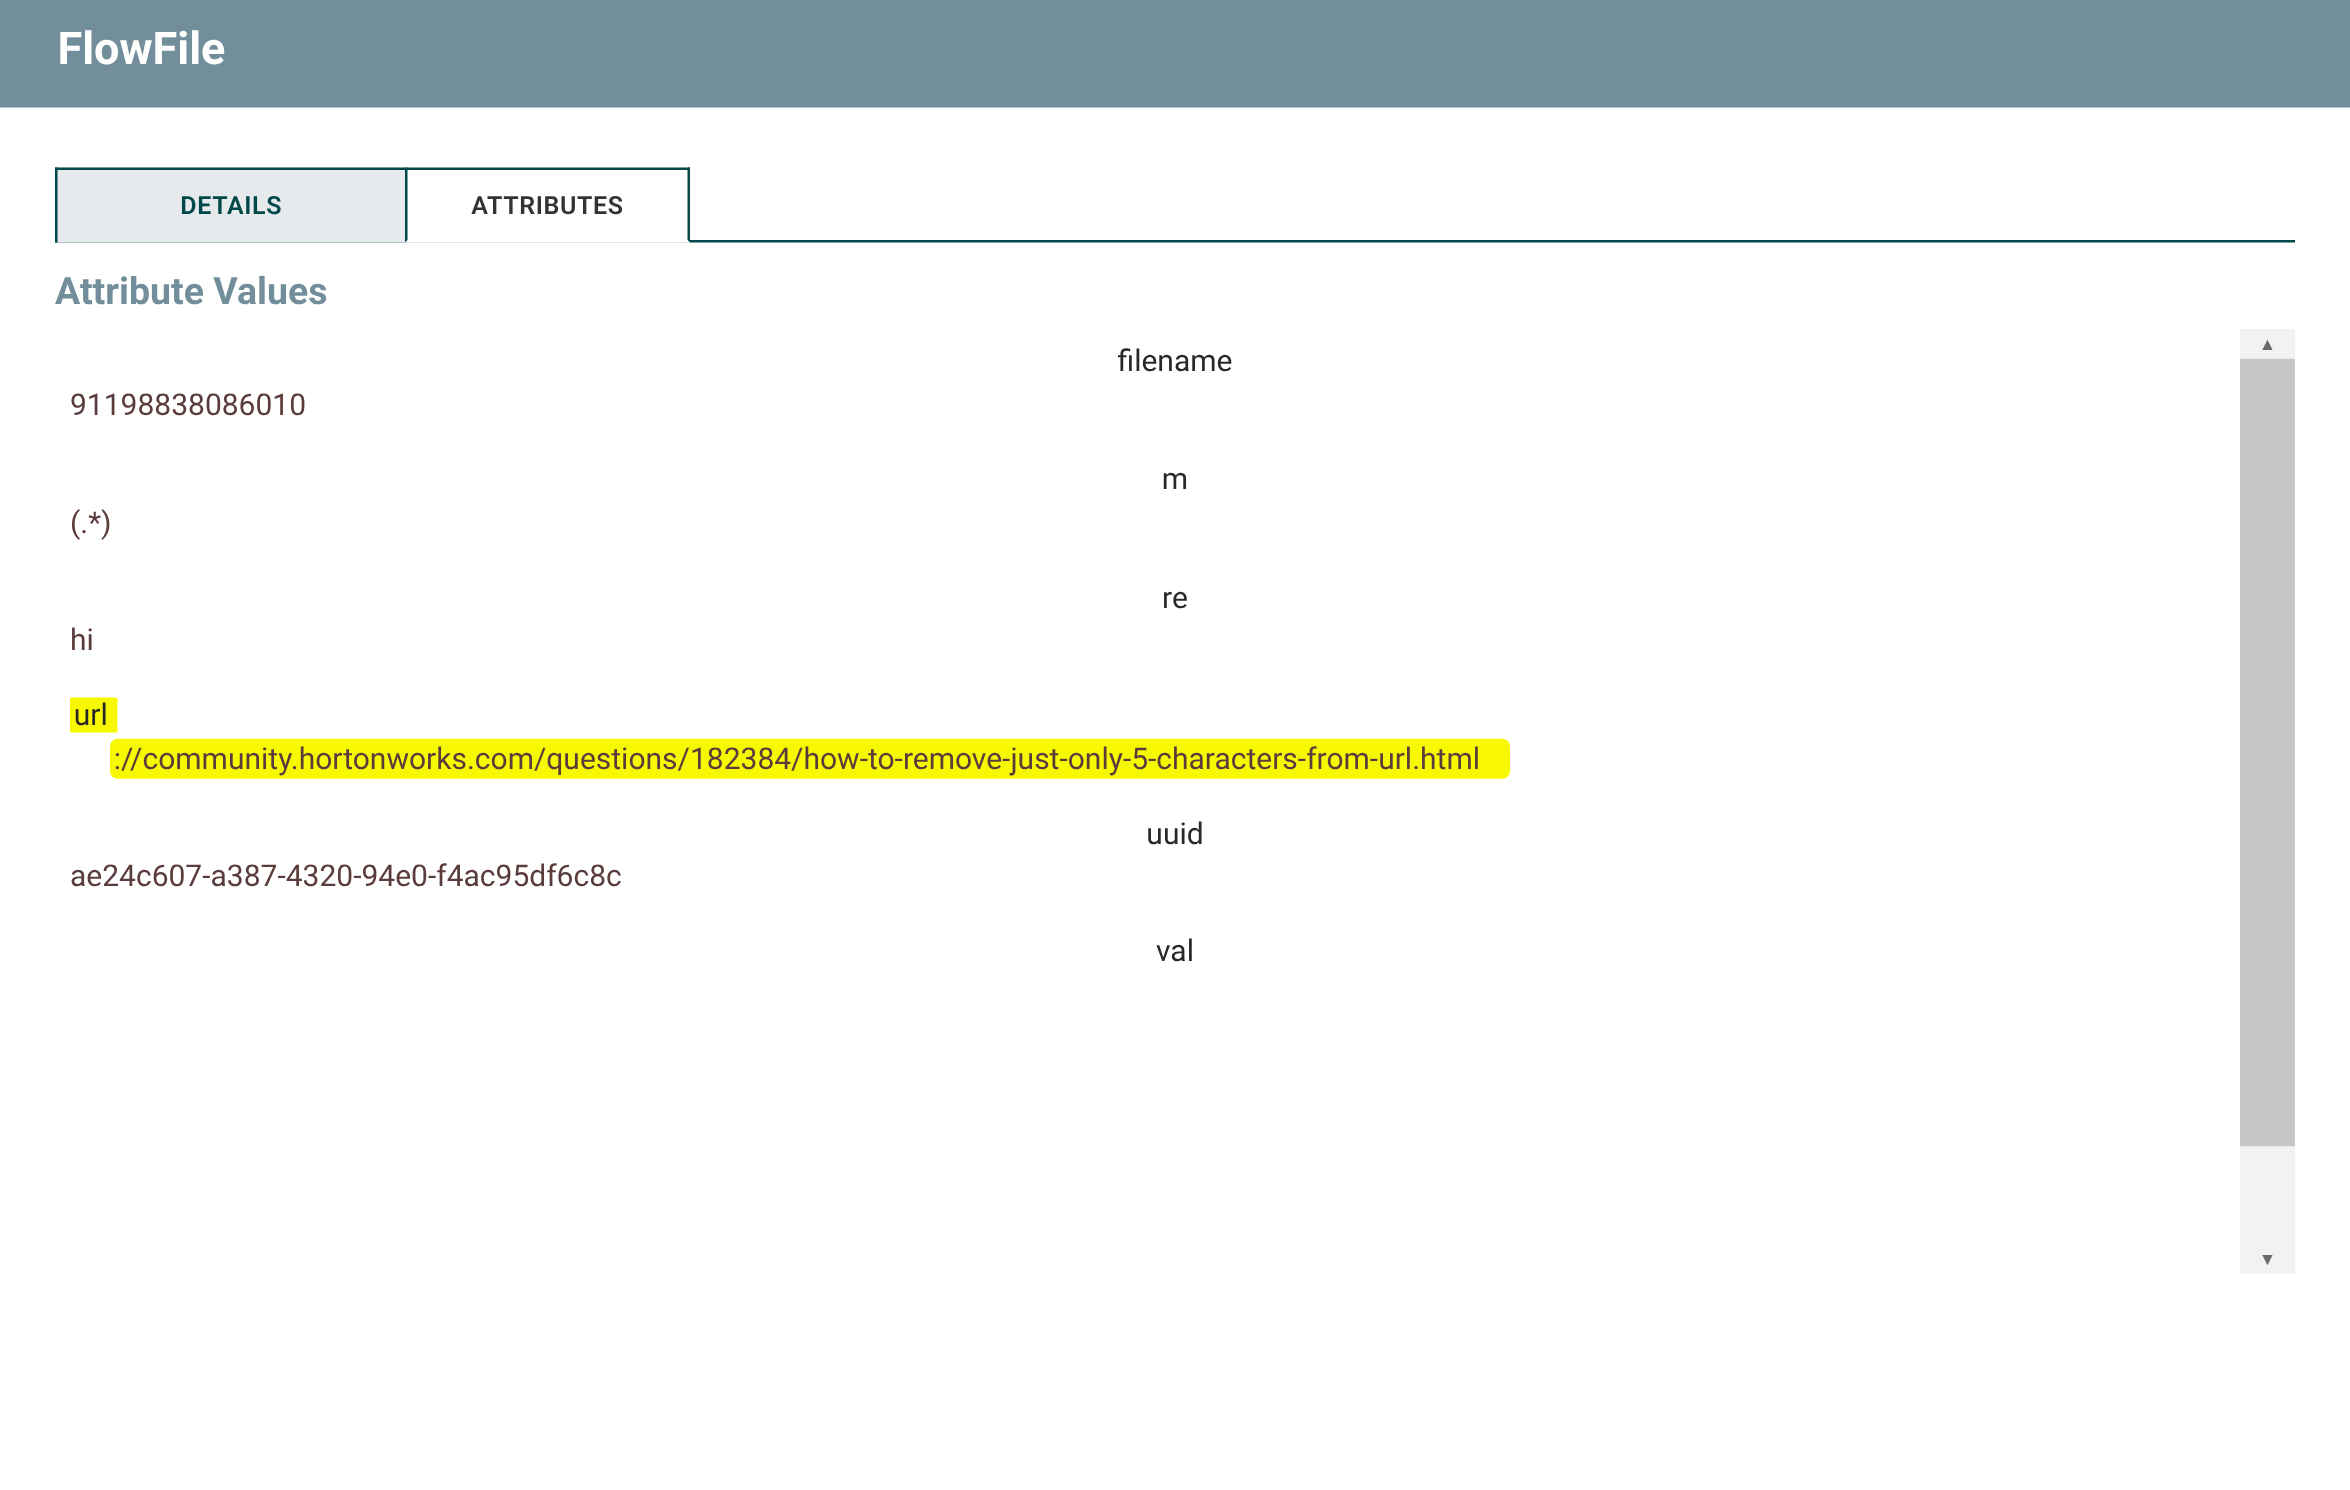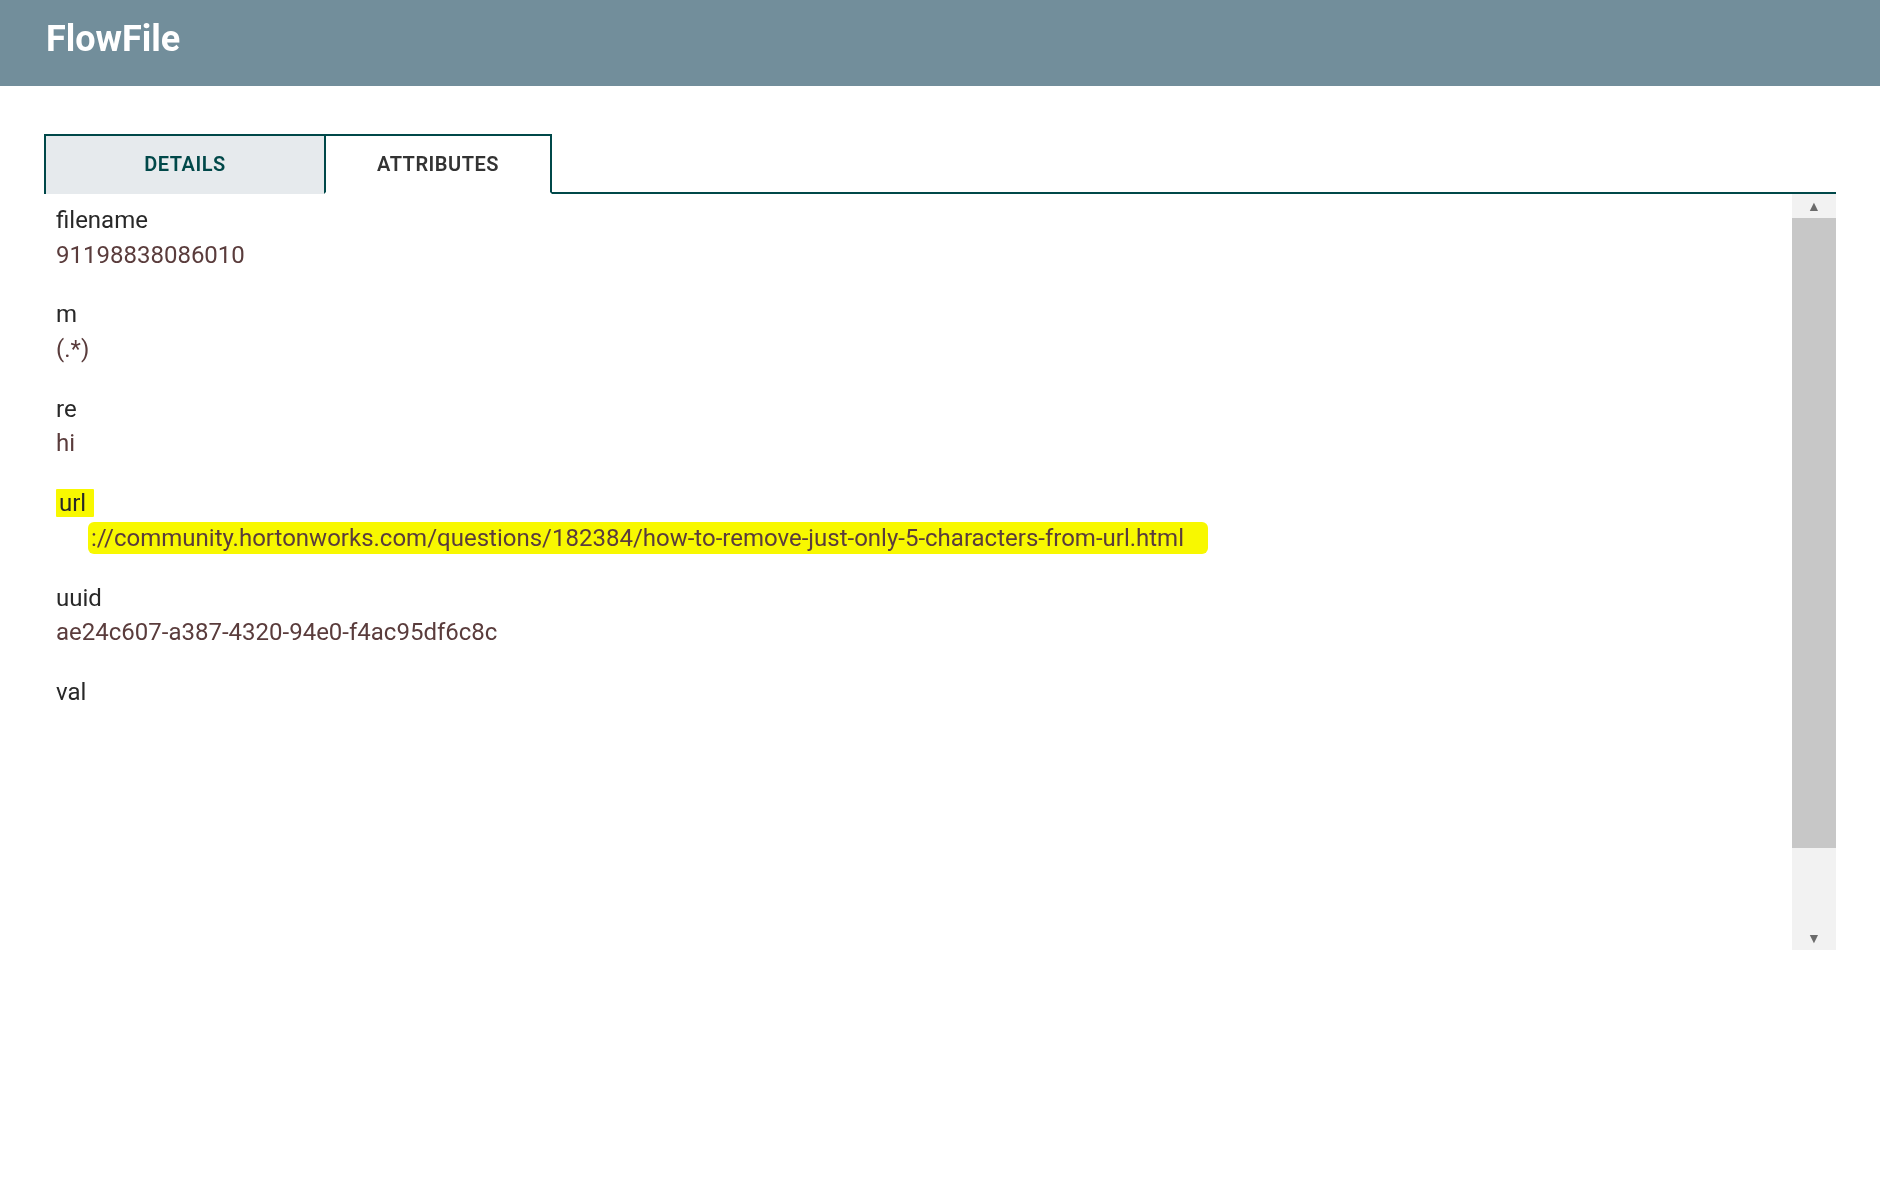--- a/index.html
+++ b/index.html
@@ -70,20 +70,21 @@
       padding: 10px 12px;
       height: 100%;
     }
     .attribute-row {
       margin-bottom: 26px;
     }
     .attribute-name {
       font-size: 24px;
       color: #282828;
       line-height: 1.4;
+      text-align: center;
     }
     .attribute-value {
       font-size: 24px;
       color: #5a3c3c;
       line-height: 1.45;
     }
     .highlighted-row .attribute-name {
       display: inline;
       background: #f8f800;
       padding: 0 8px 0 3px;
@@ -149,20 +150,21 @@
 <div class="header">
   <div class="header-title">FlowFile</div>
 </div>
 
 <div class="content-wrapper">
   <div class="tabs-row">
     <div class="tab tab-details">DETAILS</div>
     <div class="tab tab-attributes">ATTRIBUTES</div>
   </div>
 
+  <div class="section-title">Attribute Values</div>
 
   <div class="attributes-scroll-area">
     <div class="attributes-list">
 
       <div class="attribute-row">
         <div class="attribute-name">filename</div>
         <div class="attribute-value">91198838086010</div>
       </div>
 
       <div class="attribute-row">

